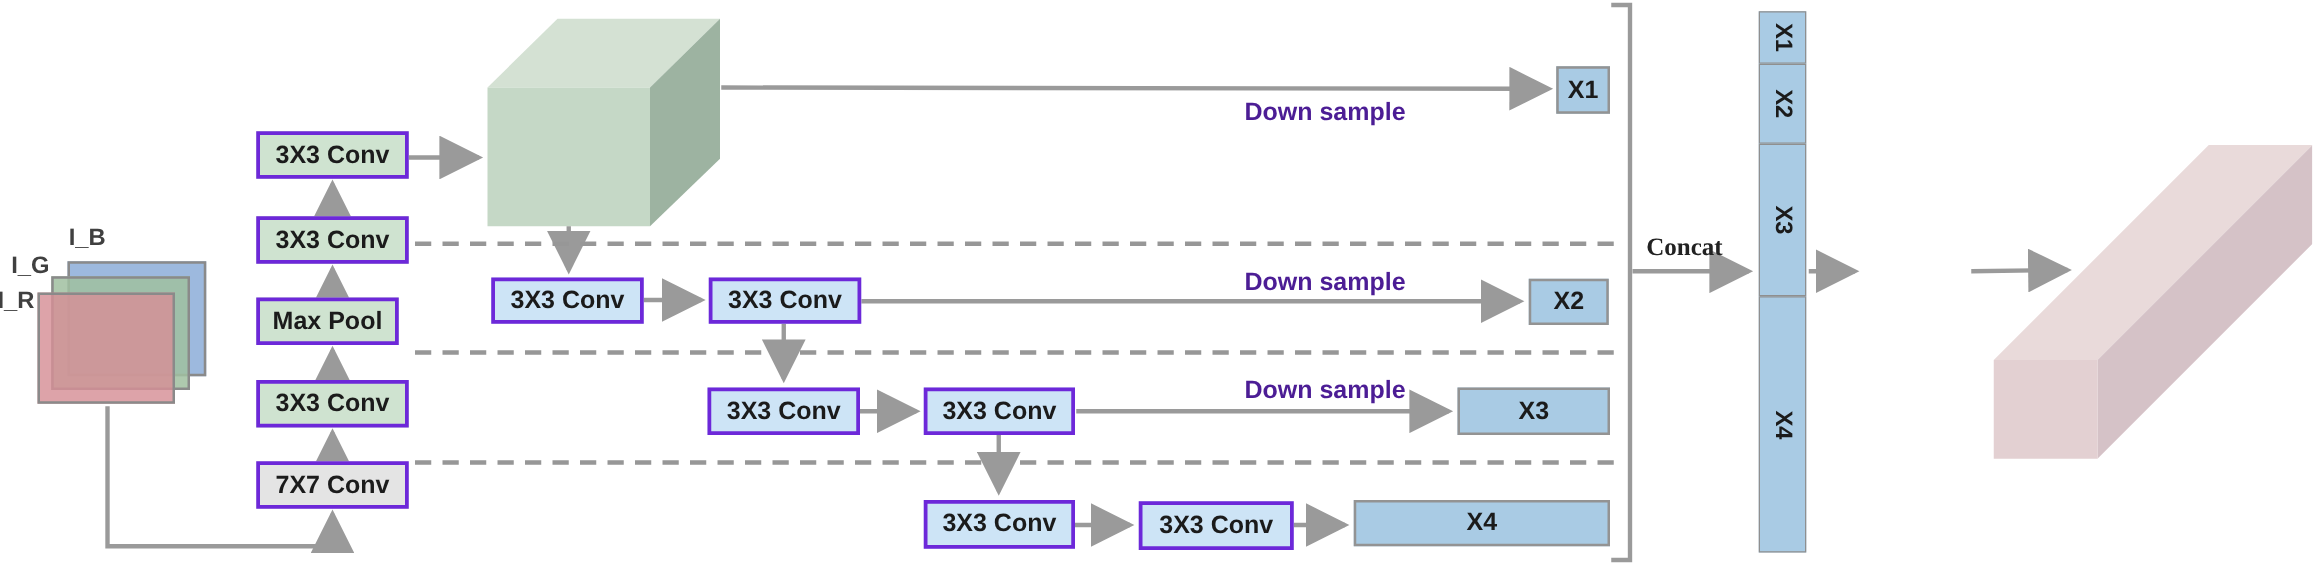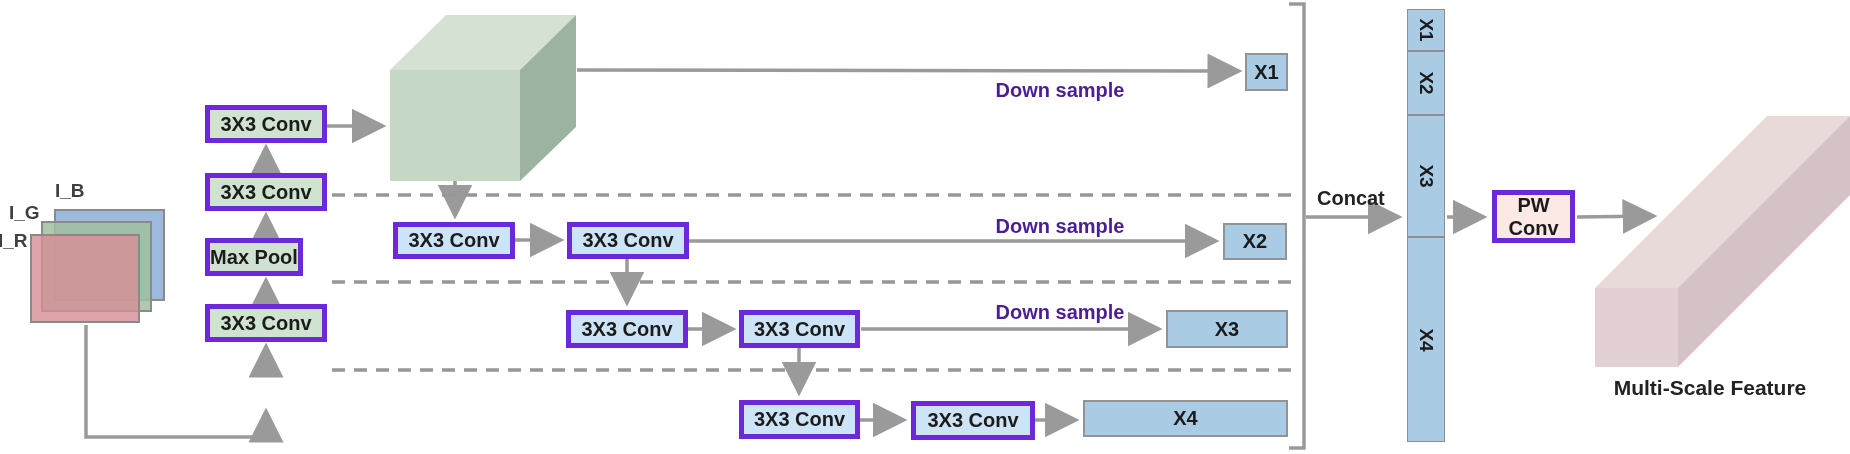--- a/index.html
+++ b/index.html
@@ -3,21 +3,21 @@
 <meta charset="utf-8">
 <style>
   html,body{margin:0;padding:0;background:#ffffff;}
   #stage{
     position:relative;width:1850px;height:454px;background:#ffffff;overflow:hidden;
     font-family:"Liberation Sans","DejaVu Sans",sans-serif;color:#1c1c1c;
   }
   #wires{position:absolute;left:0;top:0;width:1850px;height:454px;}
   .box{
     position:absolute;display:flex;align-items:center;justify-content:center;
-    border:5px solid #6d28d9;box-sizing:border-box;
+    border:3px solid #6d28d9;box-sizing:border-box;
     font-weight:bold;font-size:20px;color:#1b1b1b;white-space:nowrap;
   }
   .green{background:#cfe3d0;}
   .gray{background:#e4e4e4;}
   .blue{background:#cde4f6;}
   .outbox{background:#a9cbe4;border-width:2px;border-color:#939393;}
   .pw{background:#fce8e4;white-space:normal;text-align:center;line-height:1.15;font-size:20px;}
   .seg{
     position:absolute;left:1407px;width:38px;background:#a9cbe4;
     border:1.5px solid #8f8f8f;box-sizing:border-box;
@@ -83,22 +83,23 @@
     <polygon points="1595,288 1678,288 1678,367 1595,367" fill="#e3d0d2"></polygon>
   </svg>
 
   <div class="imgrect" style="left:54px;top:209px;width:111px;height:92px;background:rgba(140,173,216,0.85);"></div>
   <div class="imgrect" style="left:41px;top:221px;width:111px;height:91px;background:rgba(160,192,160,0.85);"></div>
   <div class="imgrect" style="left:30px;top:234px;width:110px;height:89px;background:rgba(214,143,150,0.82);"></div>
   <div class="lbl" style="left:55px;top:180px;">I_B</div>
   <div class="lbl" style="left:9px;top:202px;">I_G</div>
   <div class="lbl" style="left:-2px;top:230px;">I_R</div>
 
+  <div class="box gray" style="left:205px;top:369px;width:122px;height:38px;">7X7 Conv</div>
   <div class="box green" style="left:205px;top:304px;width:122px;height:38px;">3X3 Conv</div>
-  <div class="box green" style="left:205px;top:238px;width:98px;height:38px;">Max Pool</div>
+  <div class="box green" style="left:205px;top:238px;width:114px;height:38px;">Max Pool</div>
   <div class="box green" style="left:205px;top:173px;width:122px;height:38px;">3X3 Conv</div>
   <div class="box green" style="left:205px;top:105px;width:122px;height:38px;">3X3 Conv</div>
 
   <div class="box blue" style="left:393px;top:222px;width:122px;height:37px;">3X3 Conv</div>
   <div class="box blue" style="left:567px;top:222px;width:122px;height:37px;">3X3 Conv</div>
 
   <div class="box blue" style="left:566px;top:310px;width:122px;height:38px;">3X3 Conv</div>
   <div class="box blue" style="left:739px;top:310px;width:121px;height:38px;">3X3 Conv</div>
 
   <div class="box blue" style="left:739px;top:400px;width:121px;height:39px;">3X3 Conv</div>
@@ -106,32 +107,30 @@
 
   <div class="ds" style="left:985px;top:79px;">Down sample</div>
   <div class="ds" style="left:985px;top:215px;">Down sample</div>
   <div class="ds" style="left:985px;top:301px;">Down sample</div>
 
   <div class="box outbox" style="left:1245px;top:53px;width:43px;height:38px;">X1</div>
   <div class="box outbox" style="left:1223px;top:223px;width:64px;height:37px;">X2</div>
   <div class="box outbox" style="left:1166px;top:310px;width:122px;height:38px;">X3</div>
   <div class="box outbox" style="left:1083px;top:400px;width:205px;height:37px;">X4</div>
 
-  <div class="caption" style="left:1317px;top:187px;font-size:20px;">Concat</div>
+  <div class="caption" style="left:1317px;top:187px;font-size:20px;font-family:Liberation Serif, serif;">Concat</div>
 
   <div class="seg" style="top:9px;height:42px;">
       <span>X1</span>
     </div>
   <div class="seg" style="top:51px;height:64px;">
       <span>X2</span>
     </div>
   <div class="seg" style="top:115px;height:122px;">
       <span>X3</span>
     </div>
   <div class="seg" style="top:237px;height:205px;">
       <span>X4</span>
     </div>
 
-  <div class="box pw" style="left:1492px;top:190px;width:83px;height:53px;">PW Conv</div>
 
-  <div class="caption" style="left:1610px;top:376px;width:200px;text-align:center;">Multi-Scale Feature</div>
 
 </div>
 
 </body></html>

